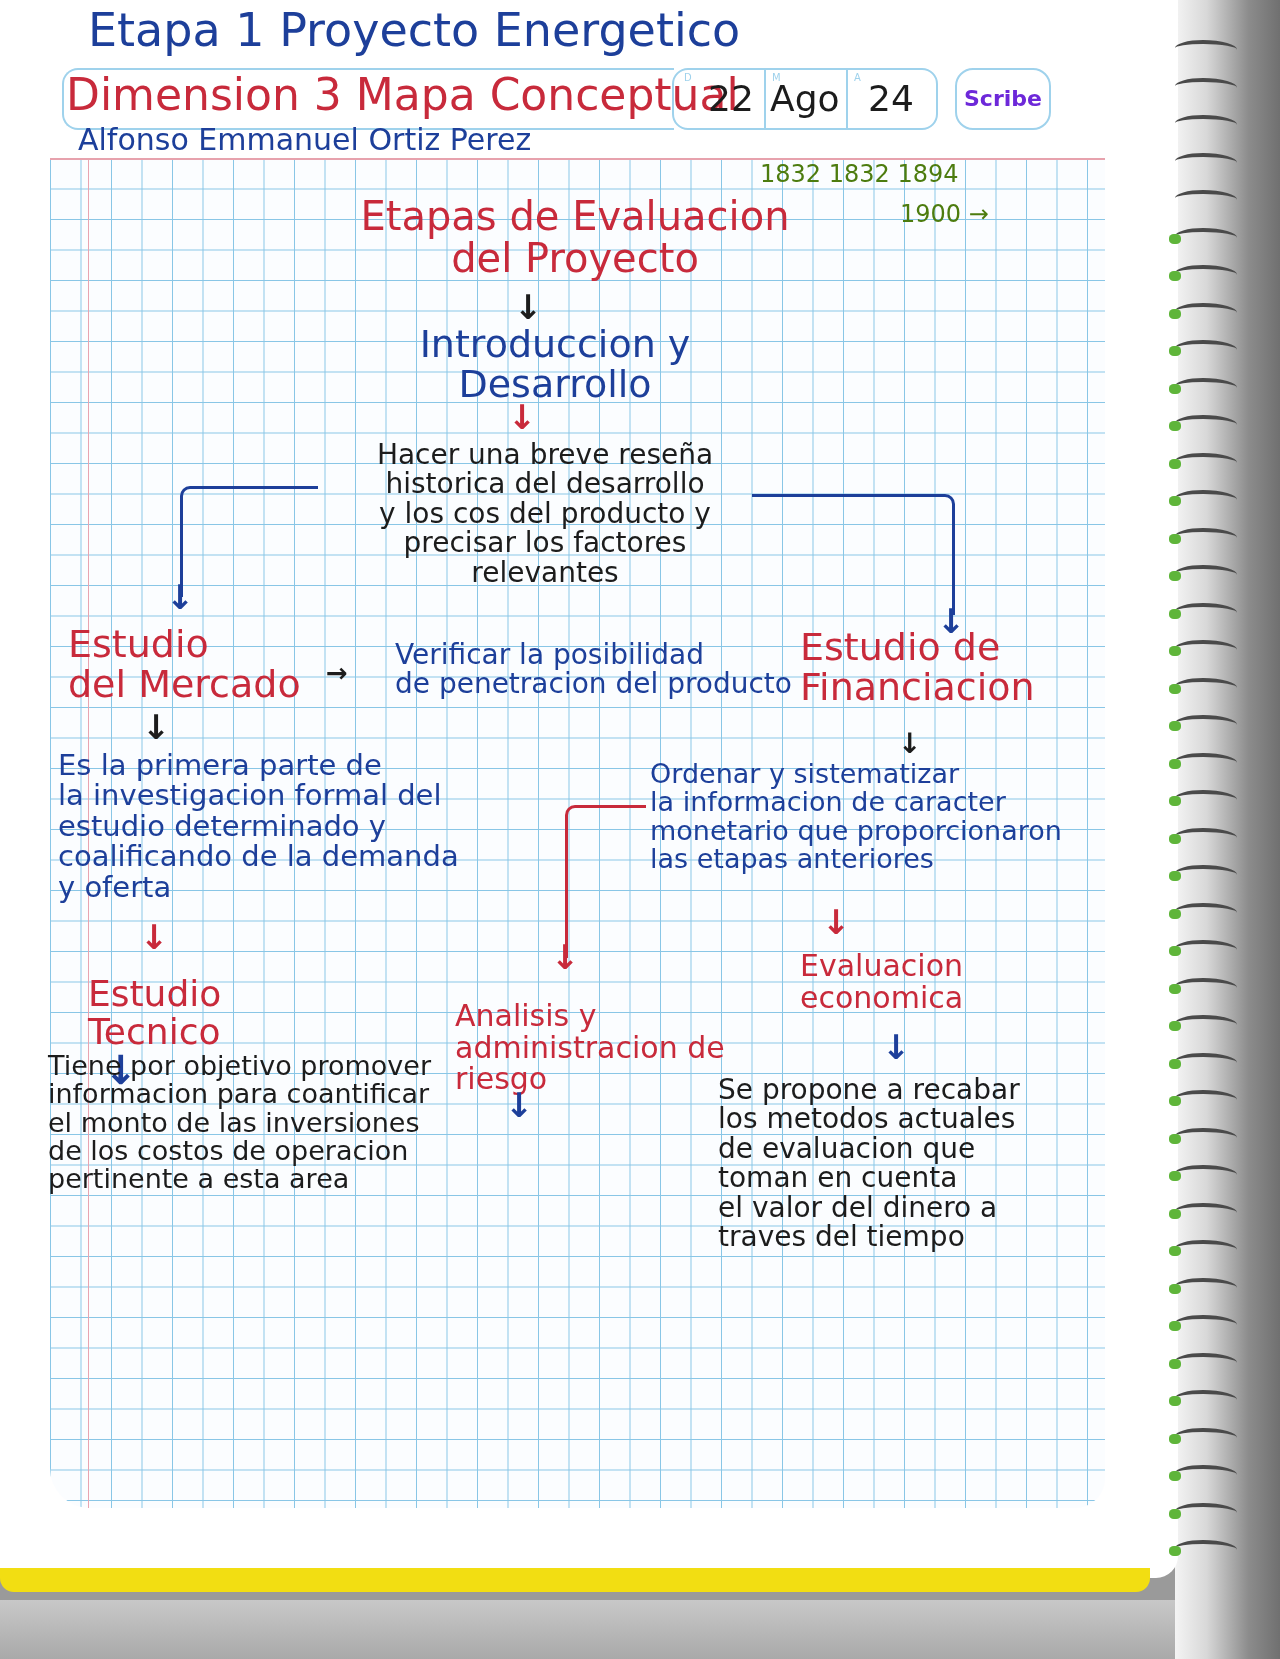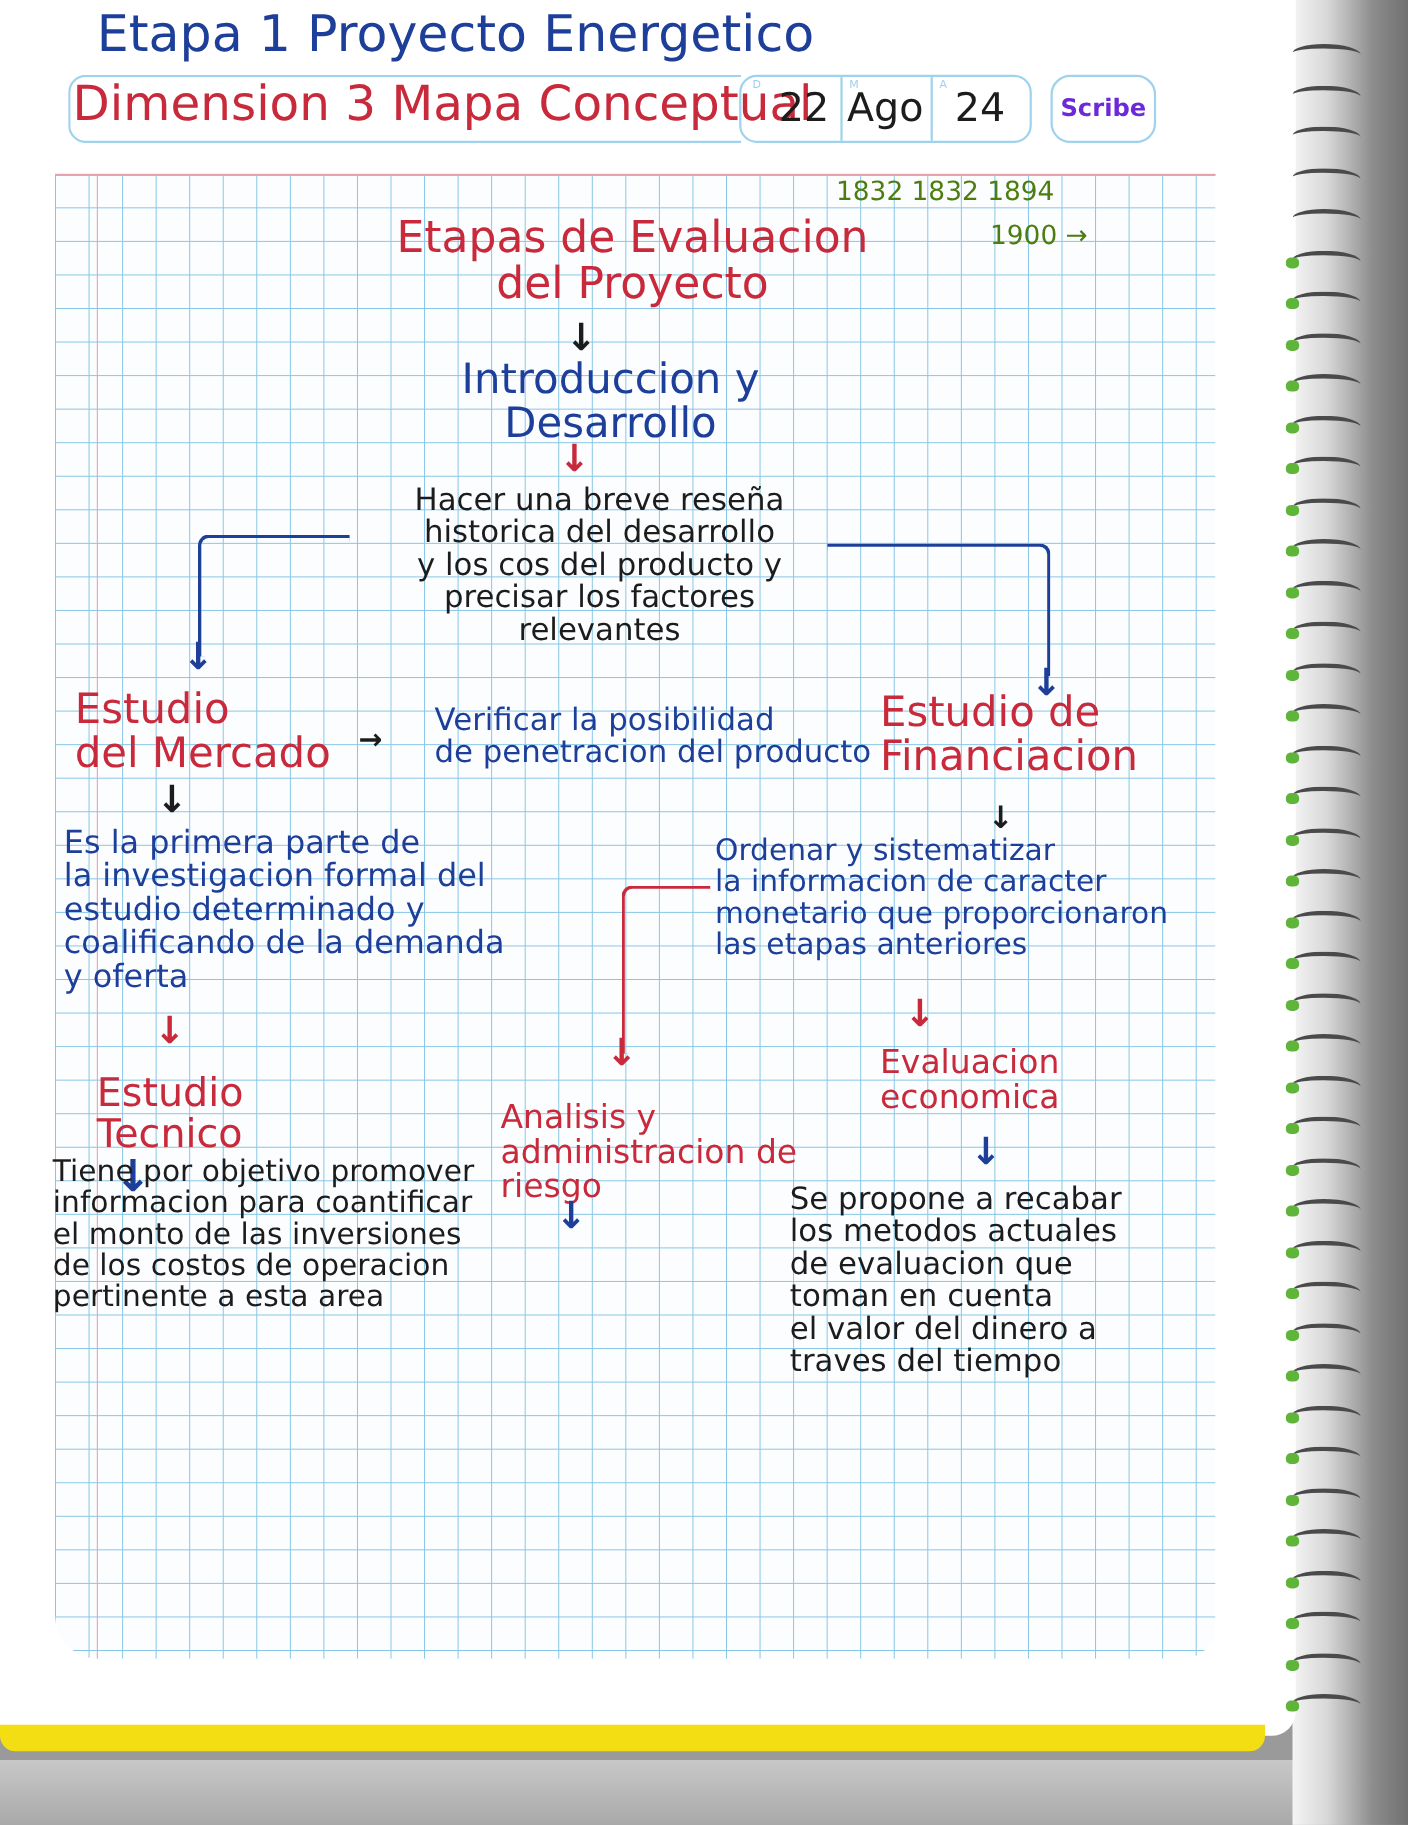--- a/index.html
+++ b/index.html
@@ -91,20 +91,21 @@
   <div class="header-line"></div>
 
   <div class="ghost" style="left:760px;top:160px">1832    1832    1894</div>
   <div class="ghost" style="left:900px;top:200px">1900 →</div>
 
   <div class="hw blue" style="left:88px;top:6px;font-size:46px;">Etapa 1   Proyecto Energetico</div>
   <div class="hw red" style="left:66px;top:72px;font-size:44px;">Dimension 3  Mapa Conceptual</div>
   <div class="hw black" style="left:708px;top:80px;font-size:36px;">22</div>
   <div class="hw black" style="left:770px;top:80px;font-size:36px;">Ago</div>
   <div class="hw black" style="left:868px;top:80px;font-size:36px;">24</div>
+  <div class="hw blue" style="left:78px;top:124px;font-size:30px;">Alfonso Emmanuel Ortiz Perez</div>
 
   <div class="hw red" style="left:355px;top:195px;font-size:40px;text-align:center;width:440px;">Etapas de Evaluacion
 del Proyecto</div>
   <div class="arrow black" style="left:514px;top:290px;">↓</div>
 
   <div class="hw blue" style="left:390px;top:325px;font-size:38px;text-align:center;width:330px;">Introduccion y
 Desarrollo</div>
   <div class="arrow red" style="left:508px;top:400px;">↓</div>
   <div class="hw black" style="left:320px;top:440px;font-size:28px;text-align:center;width:450px;">Hacer una breve reseña
 historica del desarrollo

